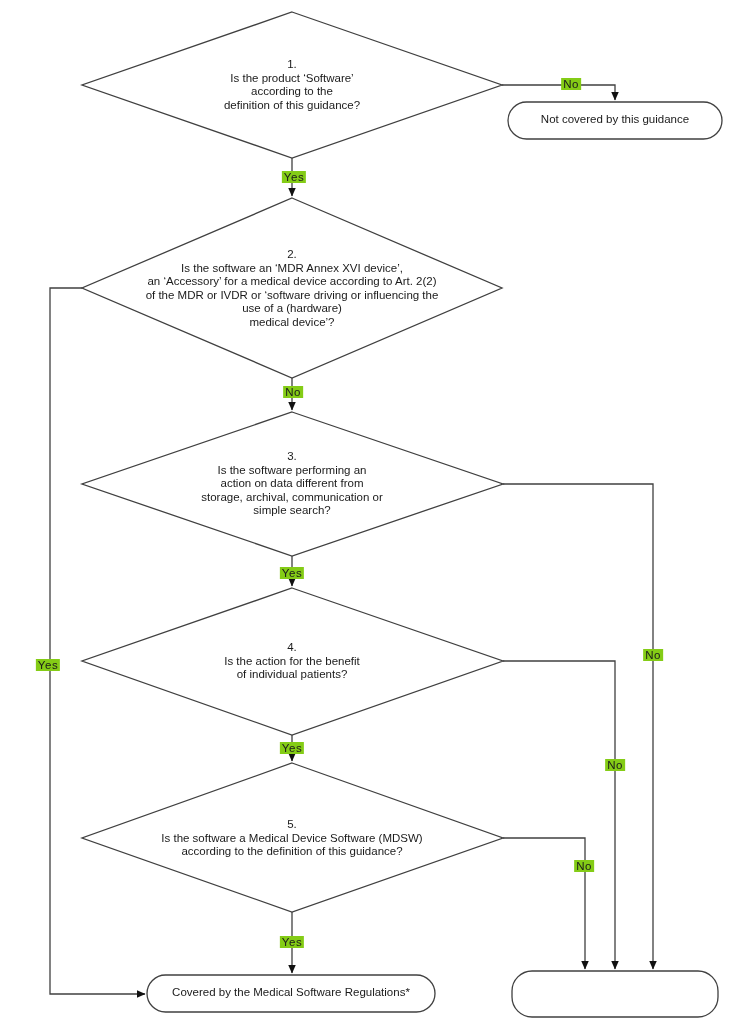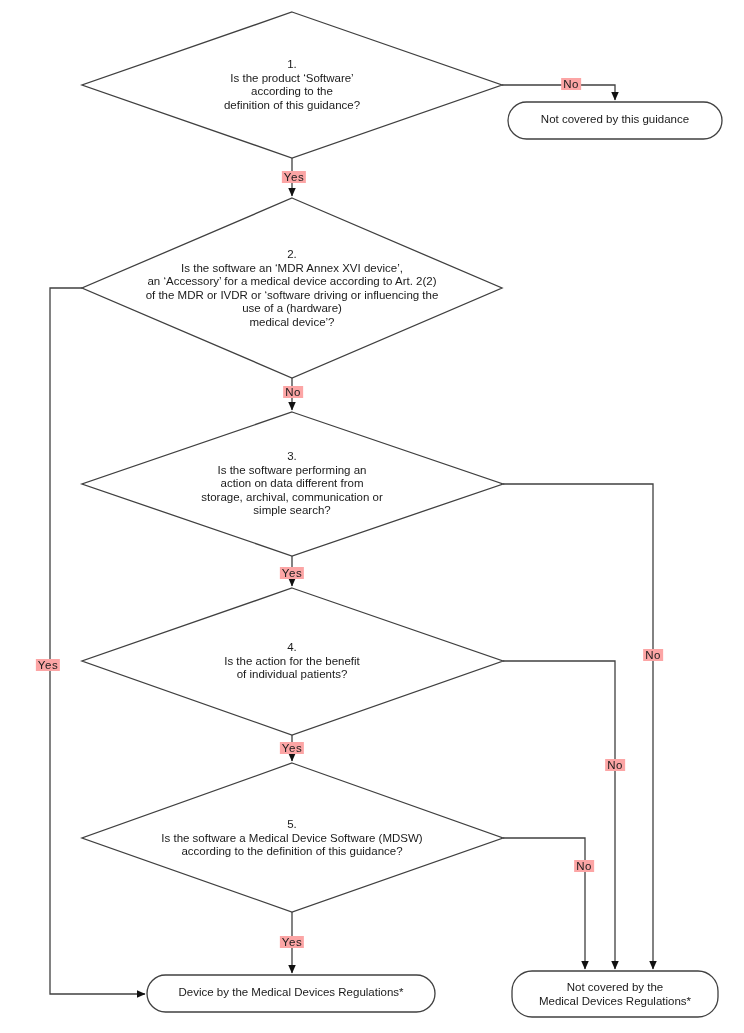--- a/index.html
+++ b/index.html
@@ -26,21 +26,21 @@
     transform: translate(-50%, -50%);
     text-align: center;
     white-space: pre-line;
     font-size: 11.5px;
     line-height: 13.5px;
     color: #1a1a1a;
   }
   .edge-label {
     position: absolute;
     transform: translate(-50%, -50%);
-    background: #fca5a5;
+    background: #84cc16;
     padding: 0 2px;
     font-size: 11.5px;
     line-height: 12px;
     color: #1a1a1a;
     letter-spacing: 0.5px;
   }
   .shape {
     fill: #ffffff;
     stroke: #404040;
     stroke-width: 1.3;
@@ -101,23 +101,21 @@
 storage, archival, communication or
 simple search?</div>
   <div class="node-label" style="left:292px; top:661px; width:250px">4.
 Is the action for the benefit
 of individual patients?</div>
   <div class="node-label" style="left:292px; top:838px; width:370px">5.
 Is the software a Medical Device Software (MDSW)
 according to the definition of this guidance?</div>
 
   <div class="node-label" style="left:615px; top:120px; width:178px">Not covered by this guidance</div>
-  <div class="node-label" style="left:291px; top:993px; width:290px">Device by the Medical Devices Regulations*</div>
-  <div class="node-label" style="left:615px; top:994px; width:200px">Not covered by the
-Medical Devices Regulations*</div>
+  <div class="node-label" style="left:291px; top:993px; width:290px">Covered by the Medical Software Regulations*</div>
 
   <div class="edge-label" style="left:571px; top:84px">No</div>
   <div class="edge-label" style="left:294px; top:177px">Yes</div>
   <div class="edge-label" style="left:48px; top:665px">Yes</div>
   <div class="edge-label" style="left:293px; top:392px">No</div>
   <div class="edge-label" style="left:653px; top:655px">No</div>
   <div class="edge-label" style="left:292px; top:573px">Yes</div>
   <div class="edge-label" style="left:615px; top:765px">No</div>
   <div class="edge-label" style="left:292px; top:748px">Yes</div>
   <div class="edge-label" style="left:584px; top:866px">No</div>

